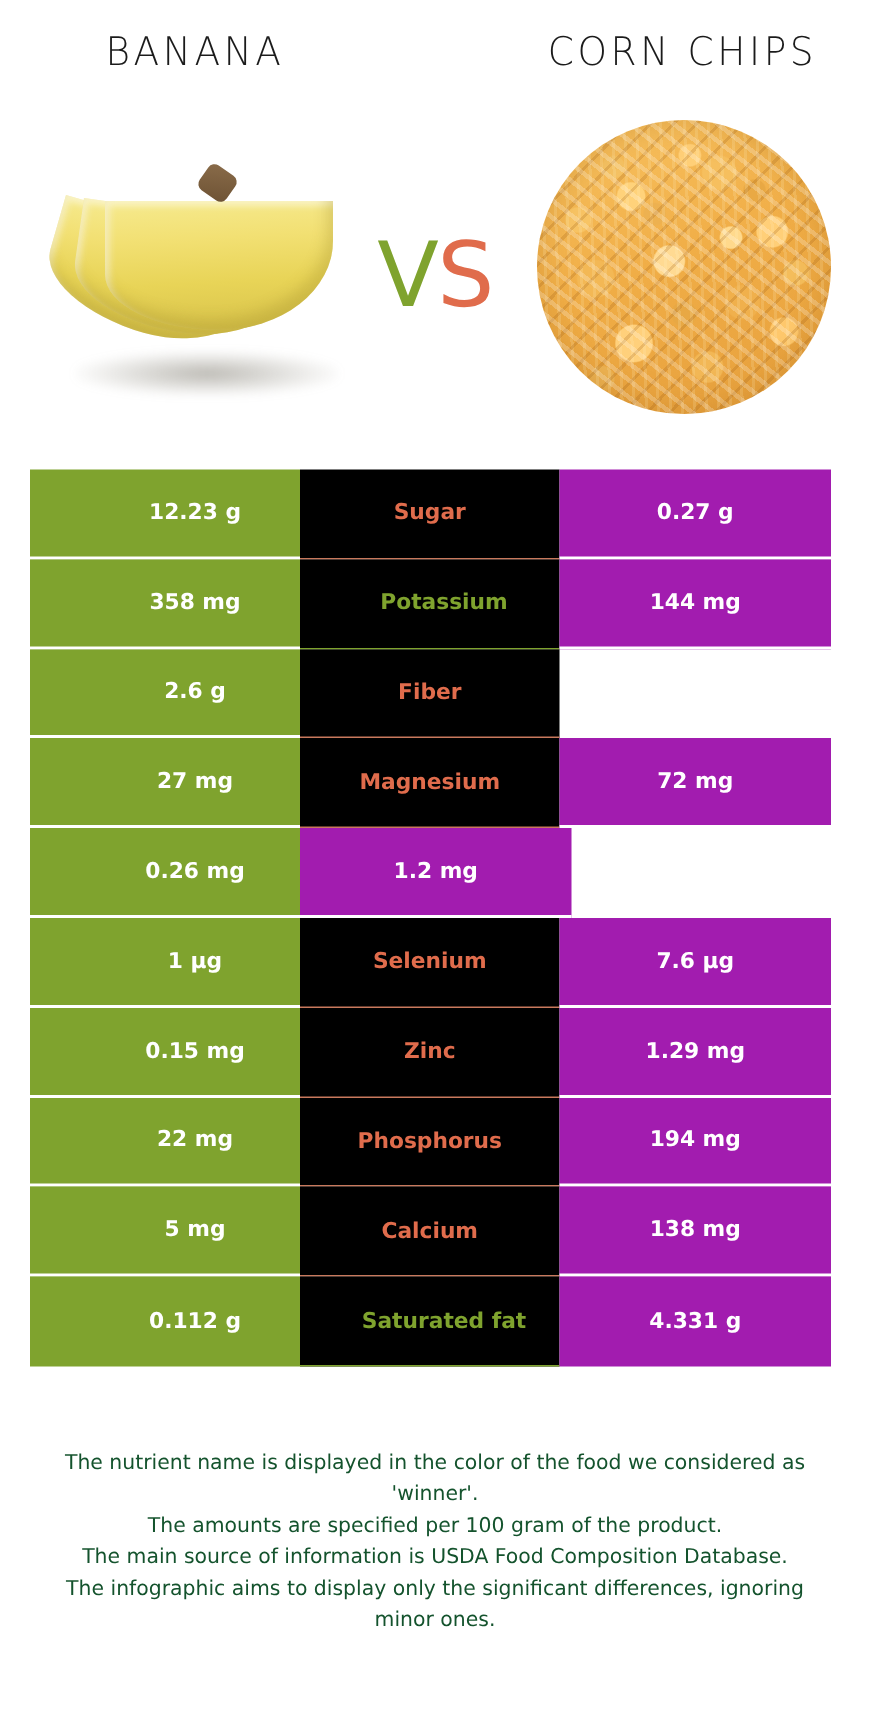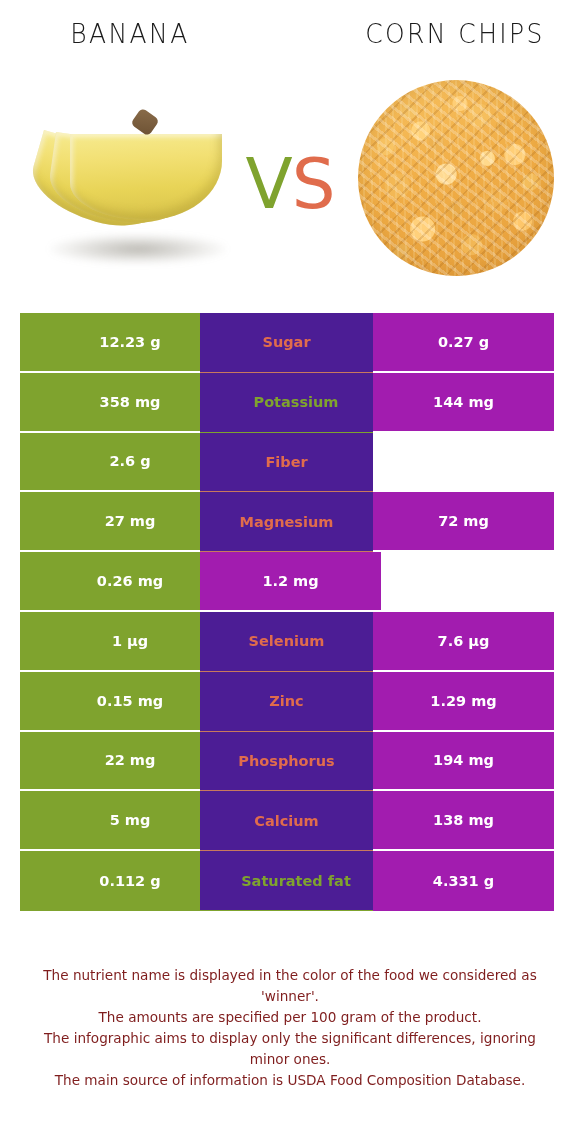--- a/index.html
+++ b/index.html
@@ -95,21 +95,21 @@
     filter: blur(3px);
   }
 
   
   .vs {
     position: absolute;
     left: 226px;
     top: 60px;
     width: 128px;
     height: 110px;
-    font-size: 69px;
+    font-size: 60px;
     line-height: 104px;
     font-weight: 400;
     text-align: center;
     font-family: "DejaVu Sans", sans-serif;
     letter-spacing: -1px;
   }
   .vs .v { color: #7FA32E; }
   .vs .s { color: #E06C4C; }
 
   
@@ -181,21 +181,21 @@
   }
   .cell-left {
     width: 180px;
     color: #ffffff;
     background: #7FA32E;
     border-bottom: 2px solid #ffffff;
     padding-left: 40px;
   }
   .cell-mid {
     width: 173px;
-    background: #4c1d95;
+    background: #000000;
     color: #E06C4C;
     font-size: 14.5px;
   }
   .cell-mid.win-green { color: #7FA32E; }
   .cell-right {
     width: 181px;
     color: #ffffff;
     background: #a21caf;
     border-bottom: 2px solid #ffffff;
   }
@@ -210,21 +210,21 @@
   
   .footer {
     position: absolute;
     left: 28px;
     top: 965px;
     width: 524px;
     text-align: center;
     font-family: "DejaVu Sans", sans-serif;
     font-size: 13.6px;
     line-height: 21px;
-    color: #7f1d1d;
+    color: #14532d;
   }
   .footer p { margin: 0; }
 </style>
 </head>
 <body>
 
 <div class="titles">
   <div class="title title-left">Banana</div>
   <div class="title title-right">Corn chips</div>
 </div>
@@ -296,15 +296,15 @@
     <div class="row">
       <div class="cell cell-left">0.112 g</div>
       <div class="cell cell-mid win-green sep-green">Saturated fat</div>
       <div class="cell cell-right">4.331 g</div>
     </div>
   </div>
 
 <div class="footer">
   <p>The nutrient name is displayed in the color of the food we considered as 'winner'.</p>
   <p>The amounts are specified per 100 gram of the product.</p>
+  <p>The main source of information is USDA Food Composition Database.</p>
   <p>The infographic aims to display only the significant differences, ignoring minor ones.</p>
-  <p>The main source of information is USDA Food Composition Database.</p>
 </div>
 
 </body></html>

